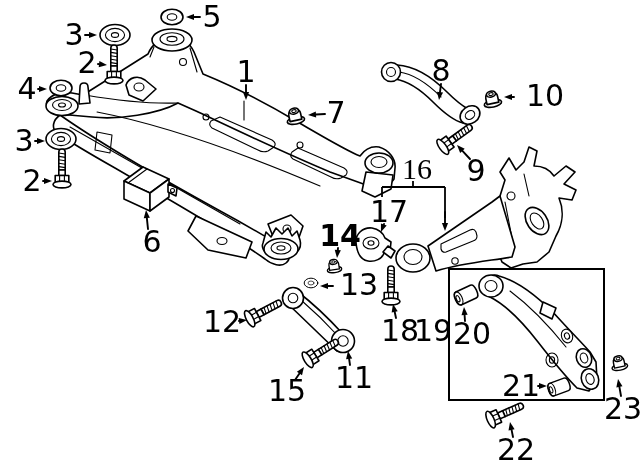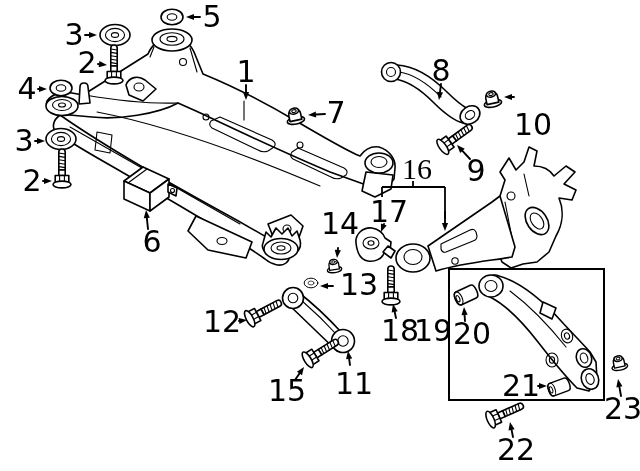--- a/index.html
+++ b/index.html
@@ -279,25 +279,25 @@
       <div class="callout" style="left: 87px; top: 63px;">2</div>
       <div class="callout" style="left: 32px; top: 181px;">2</div>
       <div class="callout" style="left: 74px; top: 35px;">3</div>
       <div class="callout" style="left: 24px; top: 141px;">3</div>
       <div class="callout" style="left: 27px; top: 89px;">4</div>
       <div class="callout" style="left: 212px; top: 17px;">5</div>
       <div class="callout" style="left: 152px; top: 242px;">6</div>
       <div class="callout" style="left: 336px; top: 113px;">7</div>
       <div class="callout" style="left: 441px; top: 71px;">8</div>
       <div class="callout" style="left: 476px; top: 171px;">9</div>
-      <div class="callout" style="left: 533px; top: 96px; margin-top: 29px;">10</div>
-      <div class="callout" style="left: 354px; top: 378px; margin-top: 6px;">11</div>
+      <div class="callout" style="left: 545px; top: 96px;">10</div>
+      <div class="callout" style="left: 354px; top: 378px;">11</div>
       <div class="callout" style="left: 222px; top: 322px;">12</div>
       <div class="callout" style="left: 353px; top: 285px; margin-left: 6px;">13</div>
-      <div class="callout" style="left: 340px; top: 224px;">14</div>
+      <div class="callout" style="left: 340px; top: 236px; font-weight: bold;">14</div>
       <div class="callout" style="left: 287px; top: 391px;">15</div>
       <div class="callout" style="left: 417px; top: 169px; font-family: Liberation Serif, serif;">16</div>
       <div class="callout" style="left: 389px; top: 212px;">17</div>
       <div class="callout" style="left: 400px; top: 331px;">18</div>
       <div class="callout" style="left: 433px; top: 331px; text-align: right;">19</div>
       <div class="callout" style="left: 472px; top: 334px;">20</div>
       <div class="callout" style="left: 521px; top: 386px;">21</div>
       <div class="callout" style="left: 516px; top: 450px;">22</div>
       <div class="callout" style="left: 623px; top: 409px;">23</div>
     </div>

